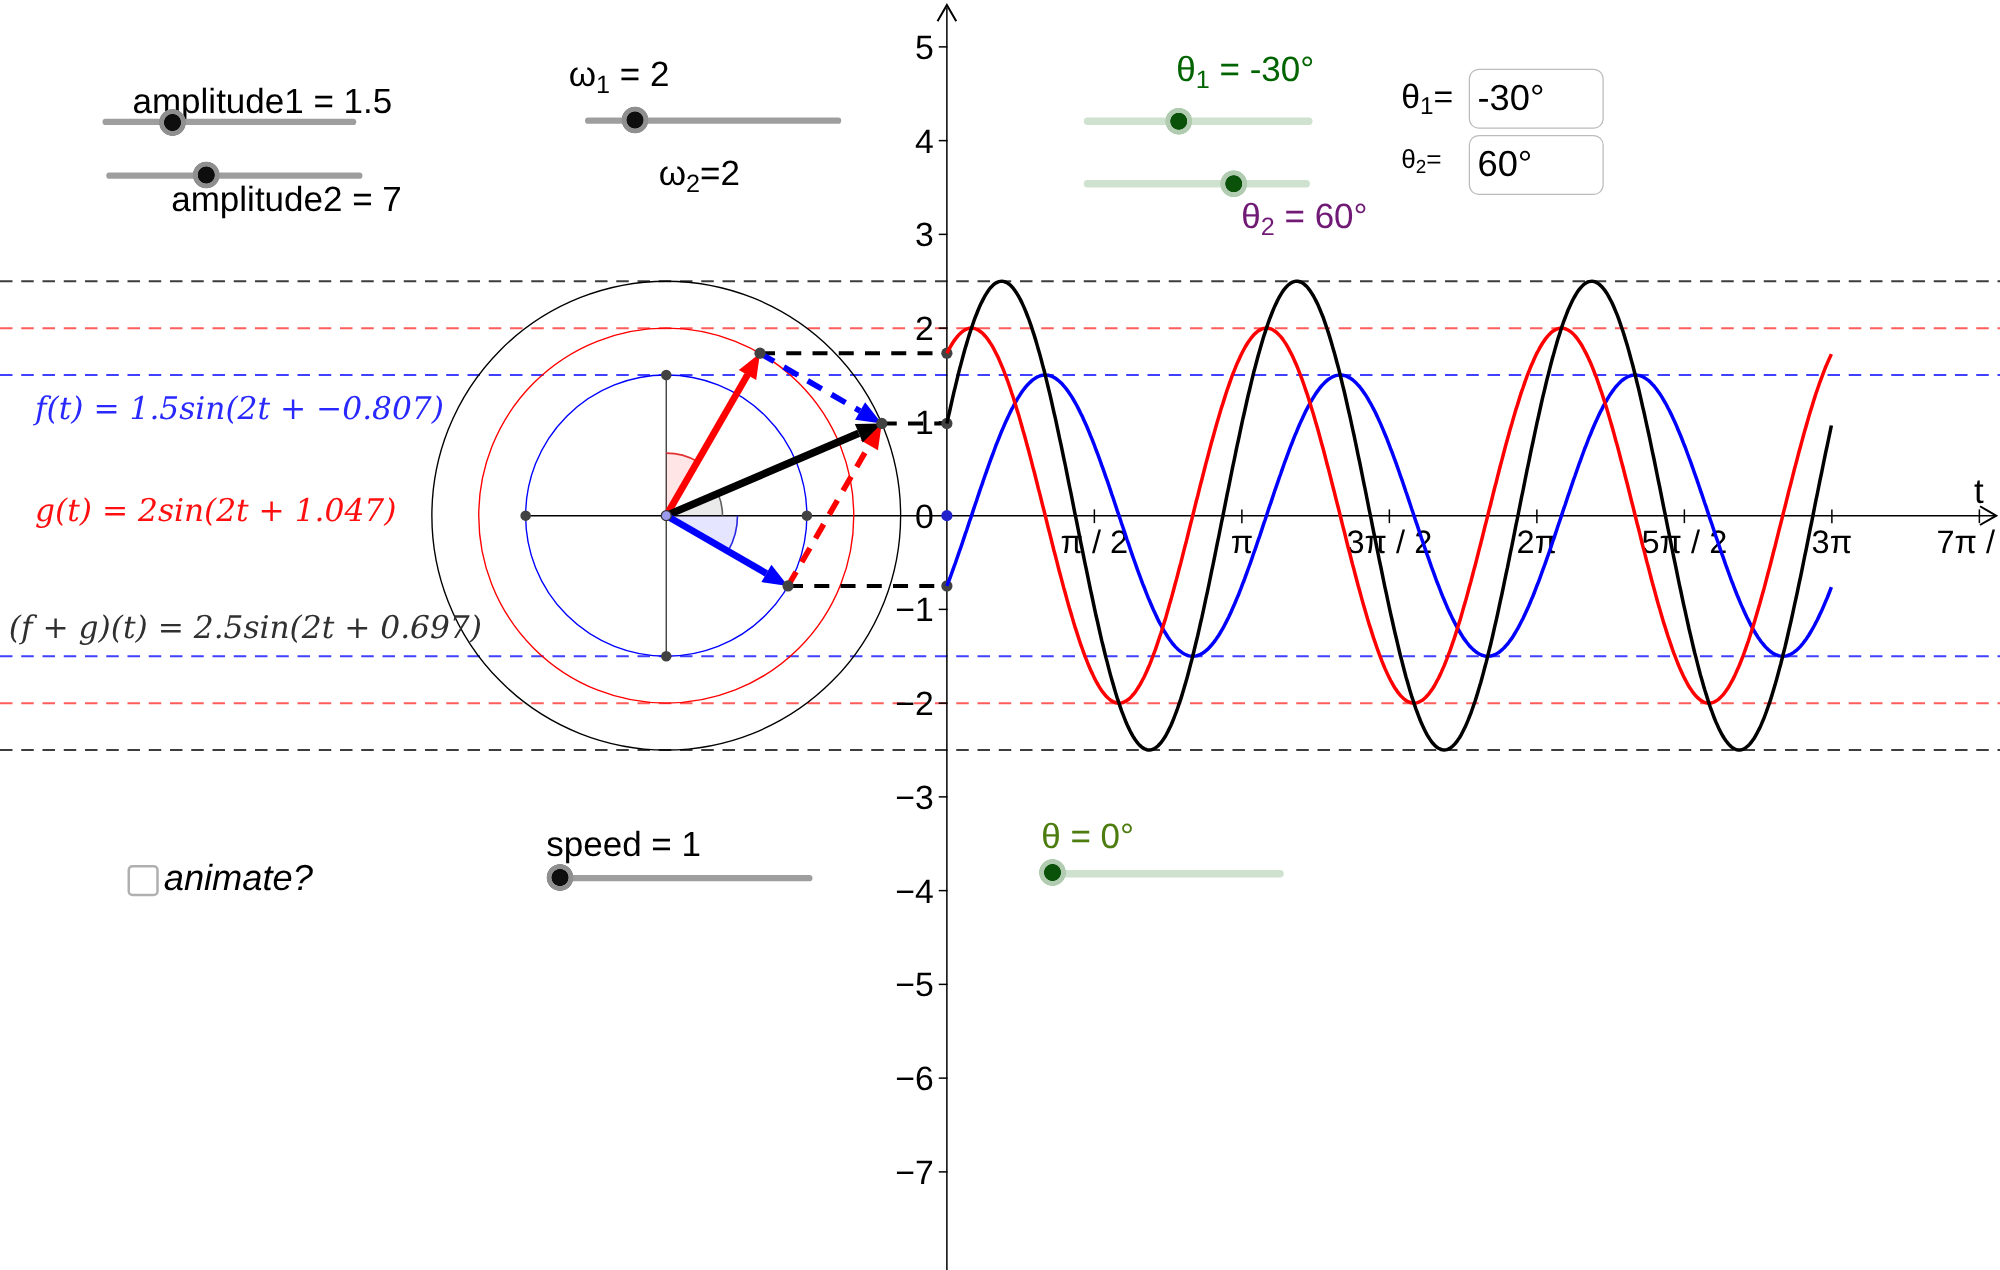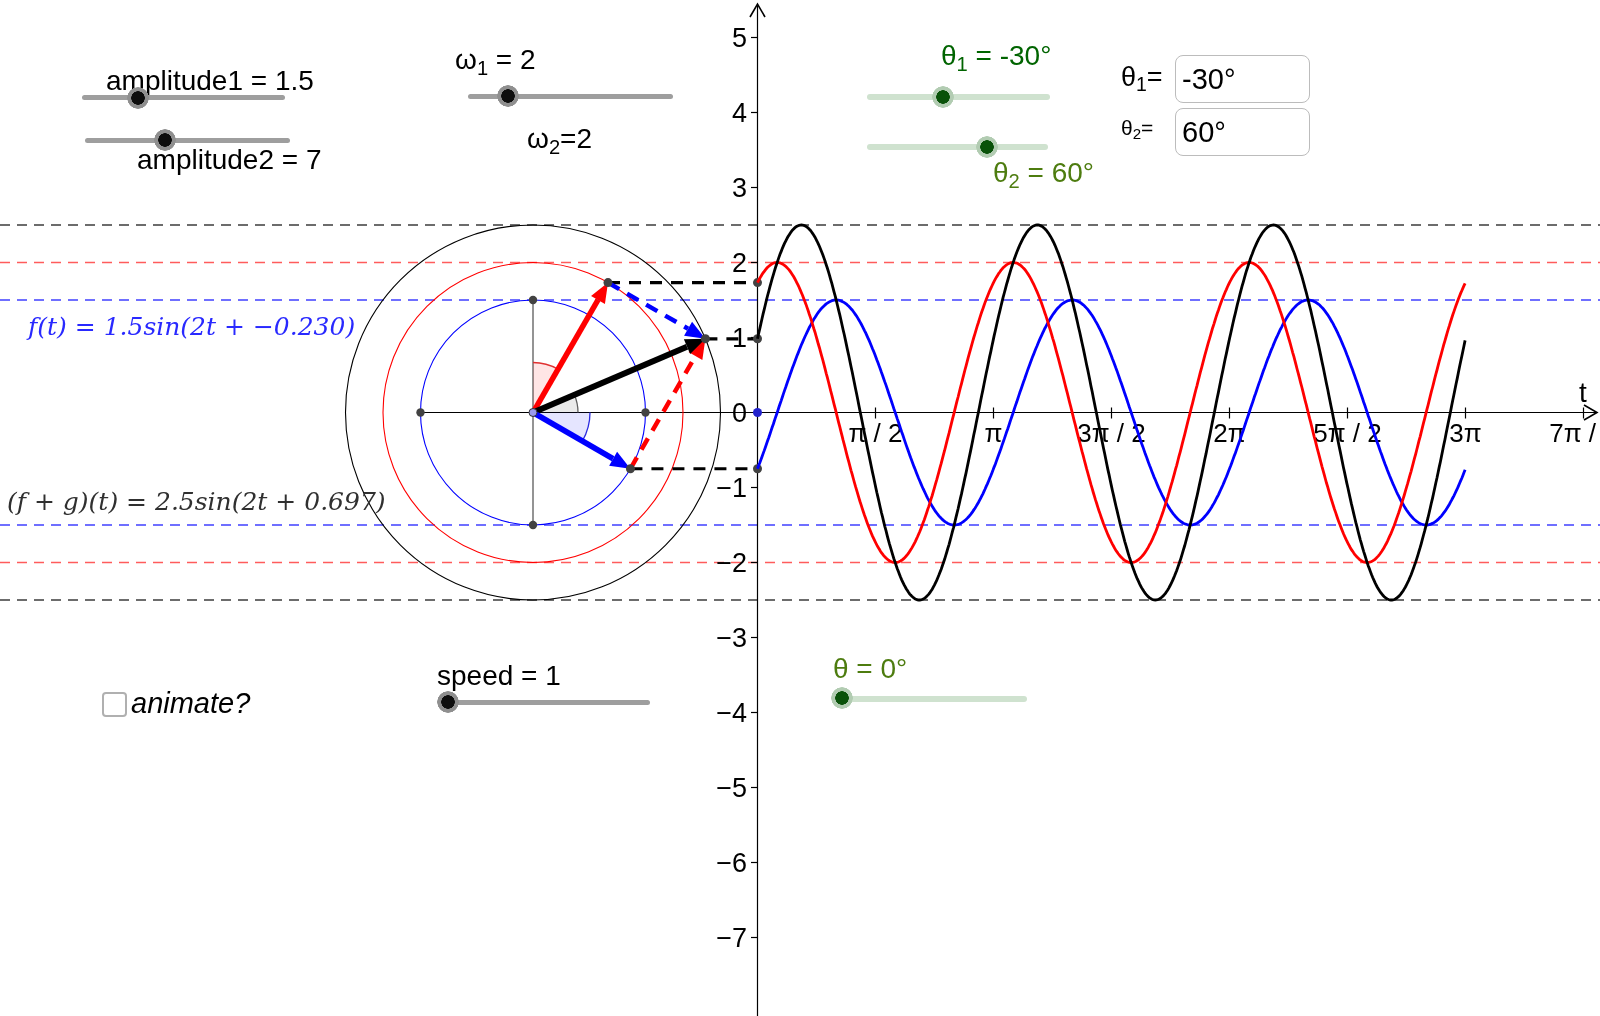--- a/index.html
+++ b/index.html
@@ -11,21 +11,21 @@
   .sub{font-size:0.72em;vertical-align:-0.28em;}
   .formula{position:absolute;font-family:"DejaVu Serif",serif;font-style:italic;
            font-size:25px;white-space:nowrap;}
   .track{position:absolute;height:5px;border-radius:3px;background:#9e9e9e;}
   .track.green{background:#cfe2cf;height:6px;}
   .knob{position:absolute;width:22px;height:22px;border-radius:50%;
         background:radial-gradient(circle,#0e0e0e 0 6.5px,#8f8f8f 7px 10.5px,rgba(0,0,0,0) 11px);}
   .knob.green{background:radial-gradient(circle,#0a520a 0 6.5px,#b2ccb2 7px 10.5px,rgba(0,0,0,0) 11px);}
   .checkbox{position:absolute;width:25px;height:25px;border:2px solid #b0b0b0;border-radius:4px;
             background:#fff;box-sizing:border-box;}
-  .inputbox{position:absolute;width:135px;height:48px;border:1.5px solid #bcbcbc;border-radius:8px;
+  .inputbox{position:absolute;width:108px;height:48px;border:1.5px solid #bcbcbc;border-radius:8px;
             box-sizing:border-box;font-size:29px;font-family:"Liberation Sans",sans-serif;
             padding:0 0 0 6px;color:#000;background:#fff;}
 </style>
 </head>
 <body>
 
 <div id="app">
 
   <svg id="plot" width="1600" height="1016" viewBox="0 0 1600 1016">
     <g id="envelopes">
@@ -127,21 +127,22 @@
         <circle cx="533" cy="412.5" r="4" fill="#9b9bee" stroke="#333" stroke-width="1"></circle>
         <circle cx="757.5" cy="412.5" r="4.5" fill="#2222cc"></circle>
       </g>
     <g id="curves">
         <polyline points="757.5,468.8 758.6,465.8 759.8,462.8 760.9,459.8 762.0,456.7 763.1,453.6 764.3,450.4 765.4,447.2 766.5,444.0 767.6,440.8 768.8,437.5 769.9,434.2 771.0,430.9 772.1,427.5 773.3,424.2 774.4,420.8 775.5,417.4 776.7,414.1 777.8,410.7 778.9,407.3 780.0,404.0 781.2,400.6 782.3,397.2 783.4,393.9 784.5,390.6 785.7,387.3 786.8,384.0 787.9,380.8 789.1,377.5 790.2,374.3 791.3,371.2 792.4,368.1 793.6,365.0 794.7,362.0 795.8,359.0 796.9,356.0 798.1,353.1 799.2,350.3 800.3,347.5 801.4,344.8 802.6,342.1 803.7,339.5 804.8,337.0 806.0,334.5 807.1,332.1 808.2,329.8 809.3,327.5 810.5,325.4 811.6,323.3 812.7,321.3 813.8,319.3 815.0,317.5 816.1,315.7 817.2,314.0 818.3,312.4 819.5,310.9 820.6,309.5 821.7,308.2 822.9,307.0 824.0,305.9 825.1,304.9 826.2,303.9 827.4,303.1 828.5,302.4 829.6,301.7 830.7,301.2 831.9,300.7 833.0,300.4 834.1,300.2 835.3,300.0 836.4,300.0 837.5,300.1 838.6,300.2 839.8,300.5 840.9,300.9 842.0,301.4 843.1,301.9 844.3,302.6 845.4,303.4 846.5,304.2 847.6,305.2 848.8,306.3 849.9,307.4 851.0,308.7 852.2,310.0 853.3,311.5 854.4,313.0 855.5,314.6 856.7,316.3 857.8,318.1 858.9,320.0 860.0,321.9 861.2,324.0 862.3,326.1 863.4,328.3 864.5,330.6 865.7,332.9 866.8,335.4 867.9,337.8 869.1,340.4 870.2,343.0 871.3,345.7 872.4,348.5 873.6,351.3 874.7,354.1 875.8,357.0 876.9,360.0 878.1,363.0 879.2,366.1 880.3,369.1 881.4,372.3 882.6,375.5 883.7,378.7 884.8,381.9 886.0,385.1 887.1,388.4 888.2,391.7 889.3,395.1 890.5,398.4 891.6,401.8 892.7,405.1 893.8,408.5 895.0,411.9 896.1,415.2 897.2,418.6 898.4,422.0 899.5,425.3 900.6,428.7 901.7,432.0 902.9,435.3 904.0,438.6 905.1,441.9 906.2,445.1 907.4,448.4 908.5,451.5 909.6,454.7 910.7,457.8 911.9,460.9 913.0,463.9 914.1,466.9 915.3,469.8 916.4,472.7 917.5,475.5 918.6,478.3 919.8,481.0 920.9,483.6 922.0,486.2 923.1,488.7 924.3,491.2 925.4,493.5 926.5,495.9 927.6,498.1 928.8,500.2 929.9,502.3 931.0,504.3 932.2,506.2 933.3,508.0 934.4,509.8 935.5,511.4 936.7,513.0 937.8,514.5 938.9,515.8 940.0,517.1 941.2,518.3 942.3,519.4 943.4,520.4 944.6,521.3 945.7,522.1 946.8,522.8 947.9,523.4 949.1,524.0 950.2,524.4 951.3,524.7 952.4,524.9 953.6,525.0 954.7,525.0 955.8,524.9 956.9,524.7 958.1,524.4 959.2,524.0 960.3,523.5 961.5,522.9 962.6,522.2 963.7,521.4 964.8,520.5 966.0,519.5 967.1,518.4 968.2,517.2 969.3,516.0 970.5,514.6 971.6,513.1 972.7,511.6 973.8,509.9 975.0,508.2 976.1,506.4 977.2,504.5 978.4,502.5 979.5,500.4 980.6,498.3 981.7,496.1 982.9,493.8 984.0,491.4 985.1,489.0 986.2,486.4 987.4,483.9 988.5,481.2 989.6,478.5 990.8,475.8 991.9,472.9 993.0,470.1 994.1,467.1 995.3,464.2 996.4,461.1 997.5,458.1 998.6,455.0 999.8,451.8 1000.9,448.7 1002.0,445.4 1003.1,442.2 1004.3,438.9 1005.4,435.6 1006.5,432.3 1007.7,429.0 1008.8,425.7 1009.9,422.3 1011.0,418.9 1012.2,415.6 1013.3,412.2 1014.4,408.8 1015.5,405.4 1016.7,402.1 1017.8,398.7 1018.9,395.4 1020.0,392.0 1021.2,388.7 1022.3,385.5 1023.4,382.2 1024.6,379.0 1025.7,375.7 1026.8,372.6 1027.9,369.4 1029.1,366.3 1030.2,363.3 1031.3,360.3 1032.4,357.3 1033.6,354.4 1034.7,351.5 1035.8,348.7 1037.0,346.0 1038.1,343.3 1039.2,340.6 1040.3,338.1 1041.5,335.6 1042.6,333.2 1043.7,330.8 1044.8,328.5 1046.0,326.3 1047.1,324.2 1048.2,322.1 1049.3,320.2 1050.5,318.3 1051.6,316.5 1052.7,314.8 1053.9,313.1 1055.0,311.6 1056.1,310.1 1057.2,308.8 1058.4,307.5 1059.5,306.4 1060.6,305.3 1061.7,304.3 1062.9,303.4 1064.0,302.7 1065.1,302.0 1066.2,301.4 1067.4,300.9 1068.5,300.5 1069.6,300.3 1070.8,300.1 1071.9,300.0 1073.0,300.0 1074.1,300.2 1075.3,300.4 1076.4,300.7 1077.5,301.1 1078.6,301.7 1079.8,302.3 1080.9,303.0 1082.0,303.8 1083.2,304.8 1084.3,305.8 1085.4,306.9 1086.5,308.1 1087.7,309.4 1088.8,310.8 1089.9,312.3 1091.0,313.9 1092.2,315.5 1093.3,317.3 1094.4,319.1 1095.5,321.1 1096.7,323.1 1097.8,325.2 1098.9,327.3 1100.1,329.6 1101.2,331.9 1102.3,334.3 1103.4,336.7 1104.6,339.3 1105.7,341.9 1106.8,344.5 1107.9,347.2 1109.1,350.0 1110.2,352.9 1111.3,355.7 1112.4,358.7 1113.6,361.7 1114.7,364.7 1115.8,367.8 1117.0,370.9 1118.1,374.1 1119.2,377.2 1120.3,380.5 1121.5,383.7 1122.6,387.0 1123.7,390.3 1124.8,393.6 1126.0,396.9 1127.1,400.3 1128.2,403.6 1129.3,407.0 1130.5,410.4 1131.6,413.8 1132.7,417.1 1133.9,420.5 1135.0,423.9 1136.1,427.2 1137.2,430.6 1138.4,433.9 1139.5,437.2 1140.6,440.5 1141.7,443.7 1142.9,446.9 1144.0,450.1 1145.1,453.3 1146.3,456.4 1147.4,459.5 1148.5,462.6 1149.6,465.6 1150.8,468.5 1151.9,471.4 1153.0,474.3 1154.1,477.1 1155.3,479.8 1156.4,482.5 1157.5,485.1 1158.6,487.6 1159.8,490.1 1160.9,492.5 1162.0,494.8 1163.2,497.1 1164.3,499.3 1165.4,501.4 1166.5,503.4 1167.7,505.4 1168.8,507.2 1169.9,509.0 1171.0,510.7 1172.2,512.3 1173.3,513.8 1174.4,515.2 1175.5,516.6 1176.7,517.8 1177.8,518.9 1178.9,520.0 1180.1,520.9 1181.2,521.8 1182.3,522.5 1183.4,523.2 1184.6,523.7 1185.7,524.2 1186.8,524.5 1187.9,524.8 1189.1,525.0 1190.2,525.0 1191.3,524.9 1192.5,524.8 1193.6,524.5 1194.7,524.2 1195.8,523.7 1197.0,523.2 1198.1,522.5 1199.2,521.8 1200.3,520.9 1201.5,520.0 1202.6,518.9 1203.7,517.8 1204.8,516.5 1206.0,515.2 1207.1,513.8 1208.2,512.3 1209.4,510.7 1210.5,509.0 1211.6,507.2 1212.7,505.3 1213.9,503.4 1215.0,501.3 1216.1,499.2 1217.2,497.0 1218.4,494.8 1219.5,492.4 1220.6,490.0 1221.7,487.6 1222.9,485.0 1224.0,482.4 1225.1,479.7 1226.3,477.0 1227.4,474.2 1228.5,471.3 1229.6,468.4 1230.8,465.5 1231.9,462.5 1233.0,459.4 1234.1,456.3 1235.3,453.2 1236.4,450.1 1237.5,446.9 1238.7,443.6 1239.8,440.4 1240.9,437.1 1242.0,433.8 1243.2,430.5 1244.3,427.1 1245.4,423.8 1246.5,420.4 1247.7,417.0 1248.8,413.7 1249.9,410.3 1251.0,406.9 1252.2,403.6 1253.3,400.2 1254.4,396.8 1255.6,393.5 1256.7,390.2 1257.8,386.9 1258.9,383.6 1260.1,380.4 1261.2,377.2 1262.3,374.0 1263.4,370.8 1264.6,367.7 1265.7,364.6 1266.8,361.6 1267.9,358.6 1269.1,355.7 1270.2,352.8 1271.3,349.9 1272.5,347.2 1273.6,344.4 1274.7,341.8 1275.8,339.2 1277.0,336.7 1278.1,334.2 1279.2,331.8 1280.3,329.5 1281.5,327.3 1282.6,325.1 1283.7,323.0 1284.9,321.0 1286.0,319.1 1287.1,317.3 1288.2,315.5 1289.4,313.8 1290.5,312.3 1291.6,310.8 1292.7,309.4 1293.9,308.1 1295.0,306.9 1296.1,305.8 1297.2,304.7 1298.4,303.8 1299.5,303.0 1300.6,302.3 1301.8,301.6 1302.9,301.1 1304.0,300.7 1305.1,300.4 1306.3,300.1 1307.4,300.0 1308.5,300.0 1309.6,300.1 1310.8,300.3 1311.9,300.5 1313.0,300.9 1314.1,301.4 1315.3,302.0 1316.4,302.7 1317.5,303.5 1318.7,304.3 1319.8,305.3 1320.9,306.4 1322.0,307.6 1323.2,308.8 1324.3,310.2 1325.4,311.6 1326.5,313.2 1327.7,314.8 1328.8,316.5 1329.9,318.3 1331.0,320.2 1332.2,322.2 1333.3,324.2 1334.4,326.4 1335.6,328.6 1336.7,330.9 1337.8,333.2 1338.9,335.7 1340.1,338.2 1341.2,340.7 1342.3,343.4 1343.4,346.0 1344.6,348.8 1345.7,351.6 1346.8,354.5 1348.0,357.4 1349.1,360.4 1350.2,363.4 1351.3,366.4 1352.5,369.5 1353.6,372.7 1354.7,375.8 1355.8,379.0 1357.0,382.3 1358.1,385.5 1359.2,388.8 1360.3,392.1 1361.5,395.5 1362.6,398.8 1363.7,402.2 1364.9,405.5 1366.0,408.9 1367.1,412.3 1368.2,415.7 1369.4,419.0 1370.5,422.4 1371.6,425.7 1372.7,429.1 1373.9,432.4 1375.0,435.7 1376.1,439.0 1377.2,442.3 1378.4,445.5 1379.5,448.7 1380.6,451.9 1381.8,455.1 1382.9,458.2 1384.0,461.2 1385.1,464.3 1386.3,467.2 1387.4,470.2 1388.5,473.0 1389.6,475.8 1390.8,478.6 1391.9,481.3 1393.0,483.9 1394.2,486.5 1395.3,489.0 1396.4,491.5 1397.5,493.8 1398.7,496.1 1399.8,498.3 1400.9,500.5 1402.0,502.6 1403.2,504.5 1404.3,506.4 1405.4,508.2 1406.5,510.0 1407.7,511.6 1408.8,513.2 1409.9,514.6 1411.1,516.0 1412.2,517.3 1413.3,518.5 1414.4,519.5 1415.6,520.5 1416.7,521.4 1417.8,522.2 1418.9,522.9 1420.1,523.5 1421.2,524.0 1422.3,524.4 1423.4,524.7 1424.6,524.9 1425.7,525.0 1426.8,525.0 1428.0,524.9 1429.1,524.7 1430.2,524.4 1431.3,523.9 1432.5,523.4 1433.6,522.8 1434.7,522.1 1435.8,521.3 1437.0,520.4 1438.1,519.4 1439.2,518.3 1440.4,517.1 1441.5,515.8 1442.6,514.4 1443.7,512.9 1444.9,511.4 1446.0,509.7 1447.1,508.0 1448.2,506.2 1449.4,504.2 1450.5,502.2 1451.6,500.2 1452.7,498.0 1453.9,495.8 1455.0,493.5 1456.1,491.1 1457.3,488.7 1458.4,486.1 1459.5,483.5 1460.6,480.9 1461.8,478.2 1462.9,475.4 1464.0,472.6 1465.1,469.7" fill="none" stroke="#0000ff" stroke-width="2.8"></polyline>
         <polyline points="757.5,282.6 758.6,280.4 759.8,278.3 760.9,276.4 762.0,274.6 763.1,272.9 764.3,271.3 765.4,269.8 766.5,268.5 767.6,267.3 768.8,266.2 769.9,265.3 771.0,264.5 772.1,263.8 773.3,263.3 774.4,262.9 775.5,262.6 776.7,262.5 777.8,262.5 778.9,262.7 780.0,262.9 781.2,263.3 782.3,263.9 783.4,264.6 784.5,265.4 785.7,266.3 786.8,267.4 787.9,268.6 789.1,269.9 790.2,271.4 791.3,273.0 792.4,274.7 793.6,276.5 794.7,278.5 795.8,280.6 796.9,282.8 798.1,285.1 799.2,287.5 800.3,290.1 801.4,292.7 802.6,295.5 803.7,298.4 804.8,301.3 806.0,304.4 807.1,307.6 808.2,310.8 809.3,314.2 810.5,317.6 811.6,321.2 812.7,324.8 813.8,328.5 815.0,332.2 816.1,336.1 817.2,340.0 818.3,344.0 819.5,348.0 820.6,352.1 821.7,356.2 822.9,360.4 824.0,364.7 825.1,368.9 826.2,373.3 827.4,377.6 828.5,382.0 829.6,386.4 830.7,390.9 831.9,395.3 833.0,399.8 834.1,404.3 835.3,408.8 836.4,413.3 837.5,417.8 838.6,422.3 839.8,426.8 840.9,431.3 842.0,435.7 843.1,440.2 844.3,444.6 845.4,448.9 846.5,453.3 847.6,457.6 848.8,461.9 849.9,466.1 851.0,470.3 852.2,474.4 853.3,478.5 854.4,482.5 855.5,486.4 856.7,490.3 857.8,494.1 858.9,497.9 860.0,501.5 861.2,505.1 862.3,508.6 863.4,512.0 864.5,515.3 865.7,518.6 866.8,521.7 867.9,524.7 869.1,527.7 870.2,530.5 871.3,533.2 872.4,535.8 873.6,538.3 874.7,540.7 875.8,543.0 876.9,545.2 878.1,547.2 879.2,549.1 880.3,550.9 881.4,552.6 882.6,554.1 883.7,555.6 884.8,556.8 886.0,558.0 887.1,559.0 888.2,559.9 889.3,560.7 890.5,561.3 891.6,561.8 892.7,562.2 893.8,562.4 895.0,562.5 896.1,562.5 897.2,562.3 898.4,562.0 899.5,561.5 900.6,560.9 901.7,560.2 902.9,559.4 904.0,558.4 905.1,557.3 906.2,556.0 907.4,554.7 908.5,553.2 909.6,551.5 910.7,549.8 911.9,547.9 913.0,545.9 914.1,543.8 915.3,541.6 916.4,539.2 917.5,536.8 918.6,534.2 919.8,531.5 920.9,528.7 922.0,525.8 923.1,522.8 924.3,519.7 925.4,516.5 926.5,513.2 927.6,509.8 928.8,506.4 929.9,502.8 931.0,499.2 932.2,495.5 933.3,491.7 934.4,487.8 935.5,483.9 936.7,479.9 937.8,475.9 938.9,471.8 940.0,467.6 941.2,463.4 942.3,459.1 943.4,454.8 944.6,450.5 945.7,446.1 946.8,441.7 947.9,437.3 949.1,432.9 950.2,428.4 951.3,423.9 952.4,419.4 953.6,414.9 954.7,410.4 955.8,405.9 956.9,401.4 958.1,397.0 959.2,392.5 960.3,388.0 961.5,383.6 962.6,379.2 963.7,374.8 964.8,370.5 966.0,366.2 967.1,361.9 968.2,357.7 969.3,353.6 970.5,349.4 971.6,345.4 972.7,341.4 973.8,337.5 975.0,333.6 976.1,329.8 977.2,326.1 978.4,322.5 979.5,318.9 980.6,315.4 981.7,312.0 982.9,308.7 984.0,305.5 985.1,302.4 986.2,299.4 987.4,296.5 988.5,293.7 989.6,291.0 990.8,288.4 991.9,286.0 993.0,283.6 994.1,281.4 995.3,279.2 996.4,277.2 997.5,275.4 998.6,273.6 999.8,272.0 1000.9,270.4 1002.0,269.1 1003.1,267.8 1004.3,266.7 1005.4,265.7 1006.5,264.8 1007.7,264.1 1008.8,263.5 1009.9,263.1 1011.0,262.7 1012.2,262.6 1013.3,262.5 1014.4,262.6 1015.5,262.8 1016.7,263.1 1017.8,263.6 1018.9,264.3 1020.0,265.0 1021.2,265.9 1022.3,266.9 1023.4,268.1 1024.6,269.3 1025.7,270.7 1026.8,272.3 1027.9,273.9 1029.1,275.7 1030.2,277.6 1031.3,279.7 1032.4,281.8 1033.6,284.1 1034.7,286.5 1035.8,289.0 1037.0,291.6 1038.1,294.3 1039.2,297.1 1040.3,300.0 1041.5,303.1 1042.6,306.2 1043.7,309.4 1044.8,312.7 1046.0,316.1 1047.1,319.6 1048.2,323.2 1049.3,326.8 1050.5,330.6 1051.6,334.4 1052.7,338.3 1053.9,342.2 1055.0,346.2 1056.1,350.3 1057.2,354.4 1058.4,358.6 1059.5,362.8 1060.6,367.1 1061.7,371.4 1062.9,375.7 1064.0,380.1 1065.1,384.5 1066.2,388.9 1067.4,393.4 1068.5,397.9 1069.6,402.3 1070.8,406.8 1071.9,411.3 1073.0,415.8 1074.1,420.3 1075.3,424.8 1076.4,429.3 1077.5,433.8 1078.6,438.2 1079.8,442.6 1080.9,447.0 1082.0,451.4 1083.2,455.7 1084.3,460.0 1085.4,464.2 1086.5,468.4 1087.7,472.6 1088.8,476.7 1089.9,480.7 1091.0,484.7 1092.2,488.6 1093.3,492.5 1094.4,496.2 1095.5,499.9 1096.7,503.5 1097.8,507.1 1098.9,510.5 1100.1,513.9 1101.2,517.2 1102.3,520.3 1103.4,523.4 1104.6,526.4 1105.7,529.3 1106.8,532.0 1107.9,534.7 1109.1,537.3 1110.2,539.7 1111.3,542.0 1112.4,544.2 1113.6,546.3 1114.7,548.3 1115.8,550.2 1117.0,551.9 1118.1,553.5 1119.2,555.0 1120.3,556.3 1121.5,557.5 1122.6,558.6 1123.7,559.6 1124.8,560.4 1126.0,561.1 1127.1,561.6 1128.2,562.0 1129.3,562.3 1130.5,562.5 1131.6,562.5 1132.7,562.4 1133.9,562.1 1135.0,561.7 1136.1,561.2 1137.2,560.5 1138.4,559.8 1139.5,558.8 1140.6,557.8 1141.7,556.6 1142.9,555.3 1144.0,553.8 1145.1,552.3 1146.3,550.6 1147.4,548.8 1148.5,546.8 1149.6,544.7 1150.8,542.6 1151.9,540.3 1153.0,537.9 1154.1,535.3 1155.3,532.7 1156.4,529.9 1157.5,527.1 1158.6,524.1 1159.8,521.1 1160.9,517.9 1162.0,514.7 1163.2,511.3 1164.3,507.9 1165.4,504.4 1166.5,500.8 1167.7,497.1 1168.8,493.4 1169.9,489.5 1171.0,485.6 1172.2,481.7 1173.3,477.7 1174.4,473.6 1175.5,469.4 1176.7,465.3 1177.8,461.0 1178.9,456.7 1180.1,452.4 1181.2,448.1 1182.3,443.7 1183.4,439.3 1184.6,434.8 1185.7,430.4 1186.8,425.9 1187.9,421.4 1189.1,416.9 1190.2,412.4 1191.3,407.9 1192.5,403.4 1193.6,398.9 1194.7,394.4 1195.8,390.0 1197.0,385.6 1198.1,381.1 1199.2,376.8 1200.3,372.4 1201.5,368.1 1202.6,363.8 1203.7,359.6 1204.8,355.4 1206.0,351.2 1207.1,347.2 1208.2,343.1 1209.4,339.2 1210.5,335.3 1211.6,331.5 1212.7,327.7 1213.9,324.1 1215.0,320.5 1216.1,316.9 1217.2,313.5 1218.4,310.2 1219.5,306.9 1220.6,303.8 1221.7,300.7 1222.9,297.8 1224.0,294.9 1225.1,292.2 1226.3,289.6 1227.4,287.0 1228.5,284.6 1229.6,282.3 1230.8,280.2 1231.9,278.1 1233.0,276.2 1234.1,274.4 1235.3,272.7 1236.4,271.1 1237.5,269.7 1238.7,268.3 1239.8,267.2 1240.9,266.1 1242.0,265.2 1243.2,264.4 1244.3,263.8 1245.4,263.3 1246.5,262.9 1247.7,262.6 1248.8,262.5 1249.9,262.5 1251.0,262.7 1252.2,263.0 1253.3,263.4 1254.4,264.0 1255.6,264.7 1256.7,265.5 1257.8,266.4 1258.9,267.5 1260.1,268.8 1261.2,270.1 1262.3,271.6 1263.4,273.2 1264.6,274.9 1265.7,276.8 1266.8,278.8 1267.9,280.9 1269.1,283.1 1270.2,285.4 1271.3,287.8 1272.5,290.4 1273.6,293.1 1274.7,295.8 1275.8,298.7 1277.0,301.7 1278.1,304.8 1279.2,308.0 1280.3,311.3 1281.5,314.6 1282.6,318.1 1283.7,321.6 1284.9,325.2 1286.0,328.9 1287.1,332.7 1288.2,336.5 1289.4,340.5 1290.5,344.4 1291.6,348.5 1292.7,352.6 1293.9,356.7 1295.0,360.9 1296.1,365.2 1297.2,369.5 1298.4,373.8 1299.5,378.2 1300.6,382.6 1301.8,387.0 1302.9,391.4 1304.0,395.9 1305.1,400.4 1306.3,404.9 1307.4,409.4 1308.5,413.9 1309.6,418.4 1310.8,422.8 1311.9,427.3 1313.0,431.8 1314.1,436.3 1315.3,440.7 1316.4,445.1 1317.5,449.5 1318.7,453.8 1319.8,458.1 1320.9,462.4 1322.0,466.6 1323.2,470.8 1324.3,474.9 1325.4,479.0 1326.5,483.0 1327.7,486.9 1328.8,490.8 1329.9,494.6 1331.0,498.3 1332.2,502.0 1333.3,505.5 1334.4,509.0 1335.6,512.4 1336.7,515.7 1337.8,519.0 1338.9,522.1 1340.1,525.1 1341.2,528.0 1342.3,530.8 1343.4,533.5 1344.6,536.2 1345.7,538.6 1346.8,541.0 1348.0,543.3 1349.1,545.4 1350.2,547.5 1351.3,549.4 1352.5,551.1 1353.6,552.8 1354.7,554.3 1355.8,555.7 1357.0,557.0 1358.1,558.1 1359.2,559.1 1360.3,560.0 1361.5,560.8 1362.6,561.4 1363.7,561.9 1364.9,562.2 1366.0,562.4 1367.1,562.5 1368.2,562.4 1369.4,562.2 1370.5,561.9 1371.6,561.5 1372.7,560.9 1373.9,560.1 1375.0,559.3 1376.1,558.3 1377.2,557.1 1378.4,555.9 1379.5,554.5 1380.6,553.0 1381.8,551.3 1382.9,549.6 1384.0,547.7 1385.1,545.7 1386.3,543.5 1387.4,541.3 1388.5,538.9 1389.6,536.4 1390.8,533.9 1391.9,531.2 1393.0,528.4 1394.2,525.4 1395.3,522.4 1396.4,519.3 1397.5,516.1 1398.7,512.8 1399.8,509.4 1400.9,505.9 1402.0,502.4 1403.2,498.7 1404.3,495.0 1405.4,491.2 1406.5,487.4 1407.7,483.4 1408.8,479.4 1409.9,475.4 1411.1,471.3 1412.2,467.1 1413.3,462.9 1414.4,458.6 1415.6,454.3 1416.7,450.0 1417.8,445.6 1418.9,441.2 1420.1,436.8 1421.2,432.3 1422.3,427.9 1423.4,423.4 1424.6,418.9 1425.7,414.4 1426.8,409.9 1428.0,405.4 1429.1,400.9 1430.2,396.4 1431.3,391.9 1432.5,387.5 1433.6,383.1 1434.7,378.7 1435.8,374.3 1437.0,370.0 1438.1,365.7 1439.2,361.4 1440.4,357.2 1441.5,353.1 1442.6,349.0 1443.7,344.9 1444.9,340.9 1446.0,337.0 1447.1,333.1 1448.2,329.4 1449.4,325.7 1450.5,322.0 1451.6,318.5 1452.7,315.0 1453.9,311.6 1455.0,308.4 1456.1,305.2 1457.3,302.1 1458.4,299.1 1459.5,296.2 1460.6,293.4 1461.8,290.7 1462.9,288.1 1464.0,285.7 1465.1,283.3" fill="none" stroke="#ff0000" stroke-width="2.8"></polyline>
         <polyline points="757.5,338.8 758.6,333.7 759.8,328.6 760.9,323.6 762.0,318.7 763.1,313.9 764.3,309.1 765.4,304.5 766.5,299.9 767.6,295.5 768.8,291.1 769.9,286.9 771.0,282.8 772.1,278.8 773.3,274.9 774.4,271.1 775.5,267.5 776.7,264.0 777.8,260.6 778.9,257.4 780.0,254.3 781.2,251.4 782.3,248.6 783.4,245.9 784.5,243.4 785.7,241.1 786.8,238.9 787.9,236.8 789.1,234.9 790.2,233.2 791.3,231.6 792.4,230.2 793.6,229.0 794.7,227.9 795.8,227.0 796.9,226.3 798.1,225.7 799.2,225.3 800.3,225.1 801.4,225.0 802.6,225.1 803.7,225.4 804.8,225.8 806.0,226.4 807.1,227.2 808.2,228.1 809.3,229.2 810.5,230.5 811.6,232.0 812.7,233.6 813.8,235.3 815.0,237.2 816.1,239.3 817.2,241.5 818.3,243.9 819.5,246.5 820.6,249.2 821.7,252.0 822.9,255.0 824.0,258.1 825.1,261.3 826.2,264.7 827.4,268.3 828.5,271.9 829.6,275.7 830.7,279.6 831.9,283.7 833.0,287.8 834.1,292.1 835.3,296.4 836.4,300.9 837.5,305.5 838.6,310.1 839.8,314.9 840.9,319.7 842.0,324.7 843.1,329.7 844.3,334.7 845.4,339.9 846.5,345.1 847.6,350.4 848.8,355.7 849.9,361.1 851.0,366.5 852.2,372.0 853.3,377.5 854.4,383.1 855.5,388.6 856.7,394.2 857.8,399.8 858.9,405.5 860.0,411.1 861.2,416.7 862.3,422.3 863.4,427.9 864.5,433.5 865.7,439.1 866.8,444.7 867.9,450.2 869.1,455.7 870.2,461.1 871.3,466.5 872.4,471.9 873.6,477.2 874.7,482.5 875.8,487.7 876.9,492.8 878.1,497.8 879.2,502.8 880.3,507.7 881.4,512.5 882.6,517.2 883.7,521.8 884.8,526.3 886.0,530.7 887.1,535.1 888.2,539.3 889.3,543.3 890.5,547.3 891.6,551.2 892.7,554.9 893.8,558.5 895.0,561.9 896.1,565.3 897.2,568.5 898.4,571.5 899.5,574.4 900.6,577.2 901.7,579.8 902.9,582.3 904.0,584.6 905.1,586.7 906.2,588.7 907.4,590.6 908.5,592.3 909.6,593.8 910.7,595.1 911.9,596.3 913.0,597.3 914.1,598.2 915.3,598.9 916.4,599.4 917.5,599.8 918.6,600.0 919.8,600.0 920.9,599.8 922.0,599.5 923.1,599.0 924.3,598.4 925.4,597.6 926.5,596.6 927.6,595.4 928.8,594.1 929.9,592.6 931.0,591.0 932.2,589.2 933.3,587.2 934.4,585.1 935.5,582.8 936.7,580.4 937.8,577.8 938.9,575.1 940.0,572.2 941.2,569.2 942.3,566.0 943.4,562.7 944.6,559.3 945.7,555.7 946.8,552.0 947.9,548.2 949.1,544.3 950.2,540.2 951.3,536.0 952.4,531.7 953.6,527.3 954.7,522.8 955.8,518.2 956.9,513.6 958.1,508.8 959.2,503.9 960.3,498.9 961.5,493.9 962.6,488.8 963.7,483.6 964.8,478.4 966.0,473.1 967.1,467.8 968.2,462.4 969.3,456.9 970.5,451.4 971.6,445.9 972.7,440.4 973.8,434.8 975.0,429.2 976.1,423.6 977.2,418.0 978.4,412.3 979.5,406.7 980.6,401.1 981.7,395.5 982.9,389.9 984.0,384.3 985.1,378.8 986.2,373.3 987.4,367.8 988.5,362.3 989.6,356.9 990.8,351.6 991.9,346.3 993.0,341.1 994.1,335.9 995.3,330.8 996.4,325.8 997.5,320.8 998.6,316.0 999.8,311.2 1000.9,306.5 1002.0,301.9 1003.1,297.4 1004.3,293.0 1005.4,288.8 1006.5,284.6 1007.7,280.5 1008.8,276.6 1009.9,272.8 1011.0,269.1 1012.2,265.5 1013.3,262.1 1014.4,258.8 1015.5,255.7 1016.7,252.6 1017.8,249.8 1018.9,247.1 1020.0,244.5 1021.2,242.1 1022.3,239.8 1023.4,237.7 1024.6,235.7 1025.7,233.9 1026.8,232.3 1027.9,230.8 1029.1,229.5 1030.2,228.4 1031.3,227.4 1032.4,226.6 1033.6,225.9 1034.7,225.5 1035.8,225.1 1037.0,225.0 1038.1,225.0 1039.2,225.2 1040.3,225.6 1041.5,226.1 1042.6,226.8 1043.7,227.7 1044.8,228.7 1046.0,229.9 1047.1,231.3 1048.2,232.8 1049.3,234.5 1050.5,236.4 1051.6,238.4 1052.7,240.5 1053.9,242.9 1055.0,245.3 1056.1,248.0 1057.2,250.7 1058.4,253.6 1059.5,256.7 1060.6,259.9 1061.7,263.2 1062.9,266.7 1064.0,270.3 1065.1,274.0 1066.2,277.9 1067.4,281.9 1068.5,286.0 1069.6,290.2 1070.8,294.5 1071.9,298.9 1073.0,303.4 1074.1,308.1 1075.3,312.8 1076.4,317.6 1077.5,322.5 1078.6,327.5 1079.8,332.5 1080.9,337.6 1082.0,342.8 1083.2,348.1 1084.3,353.4 1085.4,358.7 1086.5,364.2 1087.7,369.6 1088.8,375.1 1089.9,380.6 1091.0,386.2 1092.2,391.8 1093.3,397.4 1094.4,403.0 1095.5,408.6 1096.7,414.2 1097.8,419.9 1098.9,425.5 1100.1,431.1 1101.2,436.7 1102.3,442.2 1103.4,447.8 1104.6,453.3 1105.7,458.7 1106.8,464.2 1107.9,469.6 1109.1,474.9 1110.2,480.2 1111.3,485.4 1112.4,490.5 1113.6,495.6 1114.7,500.6 1115.8,505.5 1117.0,510.4 1118.1,515.1 1119.2,519.8 1120.3,524.4 1121.5,528.8 1122.6,533.2 1123.7,537.4 1124.8,541.6 1126.0,545.6 1127.1,549.5 1128.2,553.3 1129.3,556.9 1130.5,560.4 1131.6,563.8 1132.7,567.1 1133.9,570.2 1135.0,573.2 1136.1,576.0 1137.2,578.7 1138.4,581.2 1139.5,583.6 1140.6,585.8 1141.7,587.9 1142.9,589.8 1144.0,591.5 1145.1,593.1 1146.3,594.6 1147.4,595.8 1148.5,596.9 1149.6,597.9 1150.8,598.6 1151.9,599.2 1153.0,599.6 1154.1,599.9 1155.3,600.0 1156.4,599.9 1157.5,599.7 1158.6,599.3 1159.8,598.7 1160.9,597.9 1162.0,597.0 1163.2,595.9 1164.3,594.7 1165.4,593.3 1166.5,591.7 1167.7,590.0 1168.8,588.1 1169.9,586.0 1171.0,583.8 1172.2,581.5 1173.3,578.9 1174.4,576.3 1175.5,573.5 1176.7,570.5 1177.8,567.4 1178.9,564.2 1180.1,560.8 1181.2,557.3 1182.3,553.7 1183.4,549.9 1184.6,546.0 1185.7,542.0 1186.8,537.9 1187.9,533.6 1189.1,529.3 1190.2,524.8 1191.3,520.3 1192.5,515.6 1193.6,510.9 1194.7,506.1 1195.8,501.1 1197.0,496.1 1198.1,491.1 1199.2,485.9 1200.3,480.7 1201.5,475.4 1202.6,470.1 1203.7,464.7 1204.8,459.3 1206.0,453.9 1207.1,448.3 1208.2,442.8 1209.4,437.2 1210.5,431.7 1211.6,426.1 1212.7,420.4 1213.9,414.8 1215.0,409.2 1216.1,403.6 1217.2,398.0 1218.4,392.4 1219.5,386.8 1220.6,381.2 1221.7,375.7 1222.9,370.2 1224.0,364.7 1225.1,359.3 1226.3,353.9 1227.4,348.6 1228.5,343.4 1229.6,338.2 1230.8,333.0 1231.9,328.0 1233.0,323.0 1234.1,318.1 1235.3,313.3 1236.4,308.6 1237.5,303.9 1238.7,299.4 1239.8,294.9 1240.9,290.6 1242.0,286.4 1243.2,282.3 1244.3,278.3 1245.4,274.4 1246.5,270.7 1247.7,267.1 1248.8,263.6 1249.9,260.2 1251.0,257.0 1252.2,254.0 1253.3,251.0 1254.4,248.2 1255.6,245.6 1256.7,243.1 1257.8,240.8 1258.9,238.6 1260.1,236.6 1261.2,234.7 1262.3,233.0 1263.4,231.5 1264.6,230.1 1265.7,228.9 1266.8,227.8 1267.9,226.9 1269.1,226.2 1270.2,225.6 1271.3,225.3 1272.5,225.1 1273.6,225.0 1274.7,225.1 1275.8,225.4 1277.0,225.9 1278.1,226.5 1279.2,227.3 1280.3,228.3 1281.5,229.4 1282.6,230.7 1283.7,232.1 1284.9,233.8 1286.0,235.5 1287.1,237.5 1288.2,239.6 1289.4,241.8 1290.5,244.2 1291.6,246.8 1292.7,249.5 1293.9,252.3 1295.0,255.3 1296.1,258.5 1297.2,261.8 1298.4,265.2 1299.5,268.7 1300.6,272.4 1301.8,276.2 1302.9,280.1 1304.0,284.2 1305.1,288.3 1306.3,292.6 1307.4,297.0 1308.5,301.4 1309.6,306.0 1310.8,310.7 1311.9,315.5 1313.0,320.3 1314.1,325.3 1315.3,330.3 1316.4,335.4 1317.5,340.5 1318.7,345.8 1319.8,351.0 1320.9,356.4 1322.0,361.8 1323.2,367.2 1324.3,372.7 1325.4,378.2 1326.5,383.7 1327.7,389.3 1328.8,394.9 1329.9,400.5 1331.0,406.1 1332.2,411.8 1333.3,417.4 1334.4,423.0 1335.6,428.6 1336.7,434.2 1337.8,439.8 1338.9,445.3 1340.1,450.9 1341.2,456.3 1342.3,461.8 1343.4,467.2 1344.6,472.6 1345.7,477.9 1346.8,483.1 1348.0,488.3 1349.1,493.4 1350.2,498.4 1351.3,503.4 1352.5,508.3 1353.6,513.1 1354.7,517.8 1355.8,522.4 1357.0,526.9 1358.1,531.3 1359.2,535.6 1360.3,539.8 1361.5,543.8 1362.6,547.8 1363.7,551.6 1364.9,555.3 1366.0,558.9 1367.1,562.4 1368.2,565.7 1369.4,568.8 1370.5,571.9 1371.6,574.8 1372.7,577.5 1373.9,580.1 1375.0,582.6 1376.1,584.8 1377.2,587.0 1378.4,589.0 1379.5,590.8 1380.6,592.4 1381.8,593.9 1382.9,595.3 1384.0,596.5 1385.1,597.5 1386.3,598.3 1387.4,599.0 1388.5,599.5 1389.6,599.8 1390.8,600.0 1391.9,600.0 1393.0,599.8 1394.2,599.5 1395.3,599.0 1396.4,598.3 1397.5,597.4 1398.7,596.4 1399.8,595.3 1400.9,593.9 1402.0,592.4 1403.2,590.8 1404.3,588.9 1405.4,587.0 1406.5,584.8 1407.7,582.5 1408.8,580.1 1409.9,577.5 1411.1,574.7 1412.2,571.8 1413.3,568.8 1414.4,565.6 1415.6,562.3 1416.7,558.9 1417.8,555.3 1418.9,551.6 1420.1,547.7 1421.2,543.8 1422.3,539.7 1423.4,535.5 1424.6,531.2 1425.7,526.8 1426.8,522.3 1428.0,517.7 1429.1,513.0 1430.2,508.2 1431.3,503.3 1432.5,498.3 1433.6,493.3 1434.7,488.2 1435.8,483.0 1437.0,477.8 1438.1,472.5 1439.2,467.1 1440.4,461.7 1441.5,456.3 1442.6,450.8 1443.7,445.2 1444.9,439.7 1446.0,434.1 1447.1,428.5 1448.2,422.9 1449.4,417.3 1450.5,411.7 1451.6,406.0 1452.7,400.4 1453.9,394.8 1455.0,389.2 1456.1,383.7 1457.3,378.1 1458.4,372.6 1459.5,367.1 1460.6,361.7 1461.8,356.3 1462.9,351.0 1464.0,345.7 1465.1,340.4" fill="none" stroke="#000000" stroke-width="2.8"></polyline>
       </g>
   </svg>
 
-  <div class="formula" style="left: 28px; top: 312px; color: rgb(41, 41, 255);">f(t) = 1.5sin(2t + −0.230)</div>
+  <div class="formula" style="left: 28px; top: 312px; color: rgb(41, 41, 255);">f(t) = 1.5sin(2t + −0.807)</div>
+  <div class="formula" style="left: 28px; top: 394px; color: rgb(255, 15, 15);">g(t) = 2sin(2t + 1.047)</div>
   <div class="formula" style="left: 7px; top: 487px; color: rgb(48, 48, 48);">(f + g)(t) = 2.5sin(2t + 0.697)</div>
 
   <div class="lbl" style="left:106px;top:66px;">amplitude1 = 1.5</div>
   <div class="track" style="left:82px;top:95px;width:203px;"></div>
   <div class="knob" style="left:127px;top:86.5px;"></div>
 
   <div class="track" style="left:85px;top:137.5px;width:205px;"></div>
   <div class="knob" style="left:154px;top:129px;"></div>
   <div class="lbl" style="left:137px;top:145px;">amplitude2 = 7</div>
 
@@ -150,21 +151,21 @@
   <div class="knob" style="left:497px;top:85px;"></div>
 
   <div class="lbl" style="left:527px;top:124px;"><span>ω</span><span class="sub">2</span><span>=2</span></div>
 
   <div class="lbl" style="left: 941px; top: 41px; color: rgb(0, 100, 0); text-align: right;"><span>θ</span><span class="sub">1</span><span> = -30°</span></div>
   <div class="track green" style="left:867px;top:93.5px;width:183px;"></div>
   <div class="knob green" style="left:932px;top:85.5px;"></div>
 
   <div class="track green" style="left:867px;top:144px;width:181px;"></div>
   <div class="knob green" style="left:976px;top:136px;"></div>
-  <div class="lbl" style="left: 993px; top: 158px; color: #4d7c0f; text-align: right;"><span>θ</span><span class="sub">2</span><span> = 60°</span></div>
+  <div class="lbl" style="left: 993px; top: 158px; color: #701a75; text-align: right;"><span>θ</span><span class="sub">2</span><span> = 60°</span></div>
 
   <div class="lbl" style="left:1121px;top:63px;font-size:27px;"><span>θ</span><span class="sub">1</span><span>=</span></div>
   <input class="inputbox" style="left: 1175px; top: 55px;" type="text" value="-30°">
   <div class="lbl" style="left:1121px;top:116px;font-size:21px;"><span>θ</span><span class="sub">2</span><span>=</span></div>
   <input class="inputbox" style="left: 1175px; top: 108px;" type="text" value="60°">
 
   <div class="checkbox" style="left:102px;top:692px;"></div>
   <div class="lbl" style="left:131px;top:688px;font-size:29px;font-style:italic;">animate?</div>
 
   <div class="lbl" style="left:437px;top:661px;">speed = 1</div>

